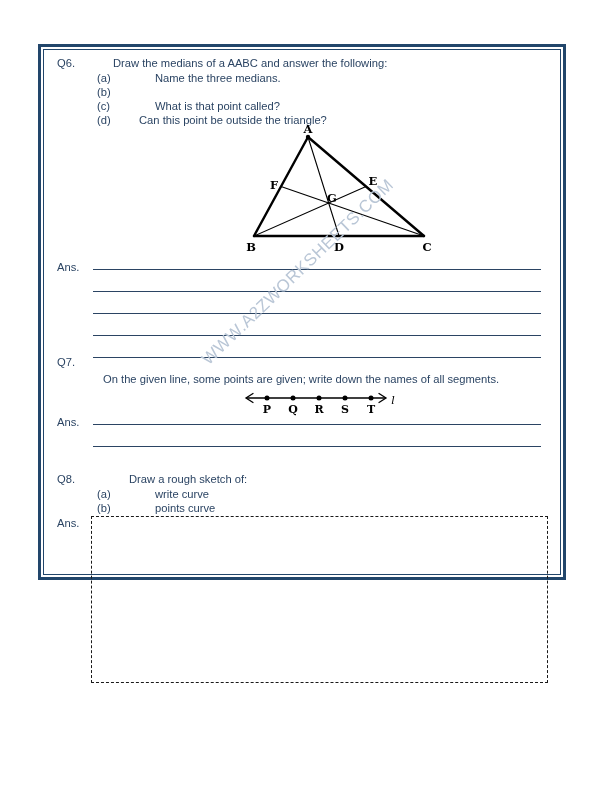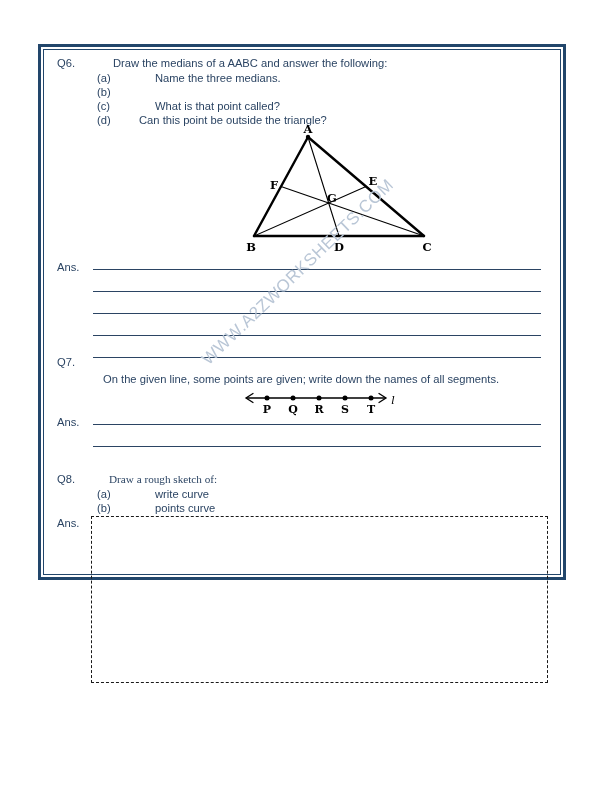--- a/index.html
+++ b/index.html
@@ -188,21 +188,21 @@
         <text x="132" y="25" text-anchor="middle" font-family="DejaVu Serif, serif" font-size="11" font-weight="bold" fill="#000000">T</text>
         <text x="154" y="16" text-anchor="middle" font-family="DejaVu Serif, serif" font-size="11" font-style="italic" fill="#000000">l</text>
       </svg>
     </div>
 
     <div class="anslabel" style="left:16px; top:368px;">Ans.</div>
     <div class="ansline" style="left:52px; top:377px; width:448px;"></div>
     <div class="ansline" style="left:52px; top:399px; width:448px;"></div>
 
     <div class="qlabel" style="left:16px; top:425px;">Q8.</div>
-    <div class="qtext" style="left:48px; top:425px;font-family:Liberation Serif, serif;">Draw a rough sketch of:</div>
+    <div class="qtext" style="left:68px; top:425px;">Draw a rough sketch of:</div>
 
     <div class="sublabel" style="left:56px; top:440px;">(a)</div>
     <div class="qtext" style="left:94px; top:440px;">write curve</div>
 
     <div class="sublabel" style="left:56px; top:454px;">(b)</div>
     <div class="qtext" style="left:94px; top:454px;">points curve</div>
 
     <div class="anslabel" style="left:16px; top:469px;">Ans.</div>
 
     <div id="sketch-box" style="left:50px; top:469px; width:457px; height:167px;"></div>

